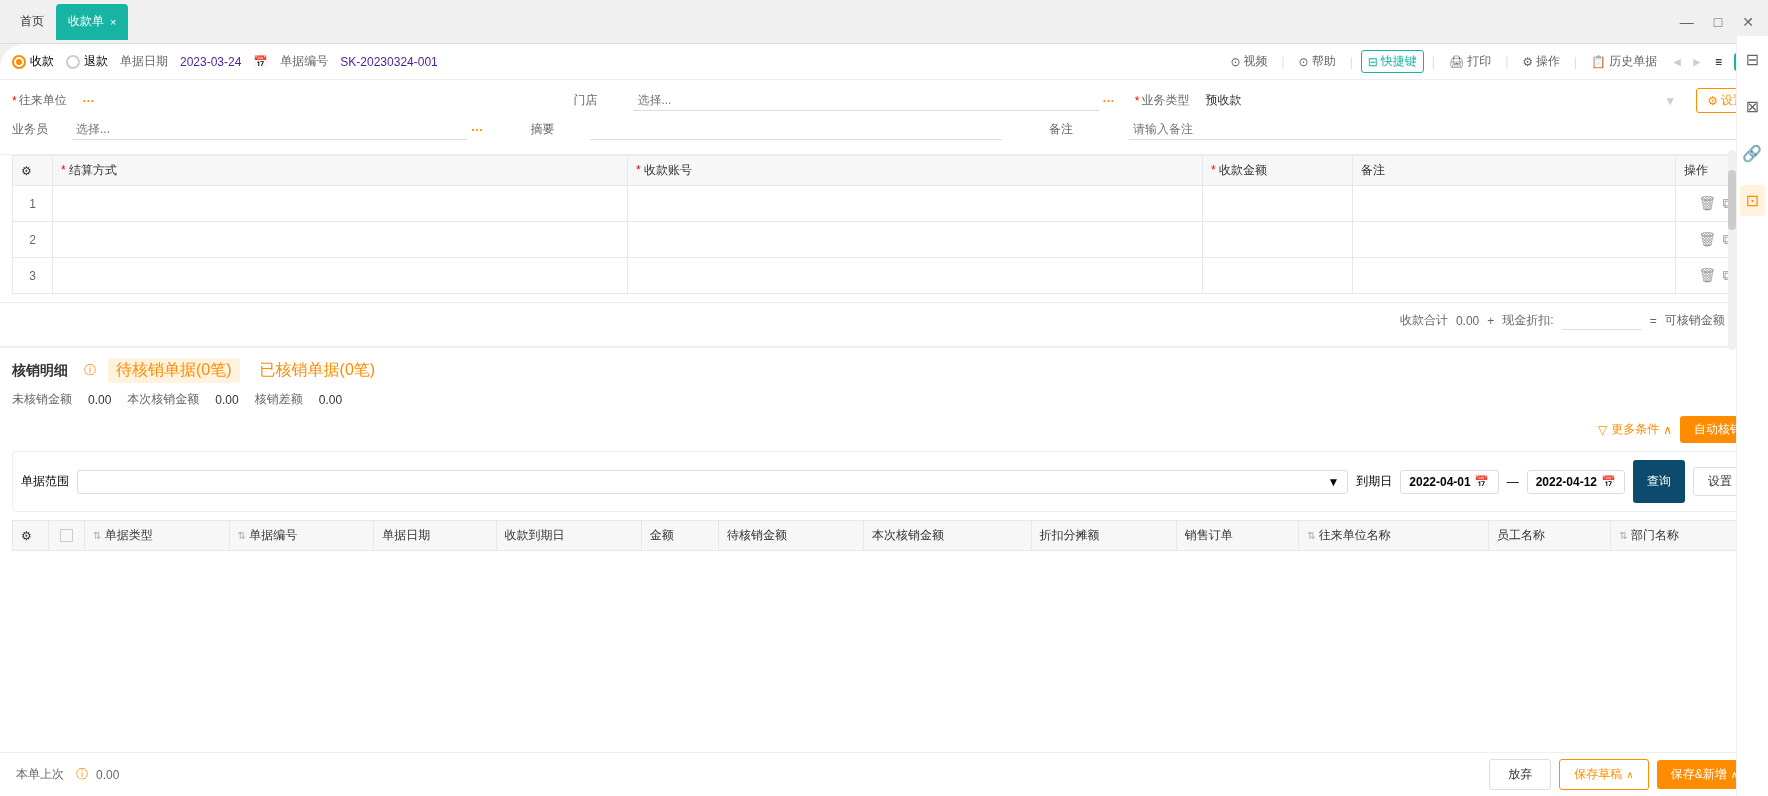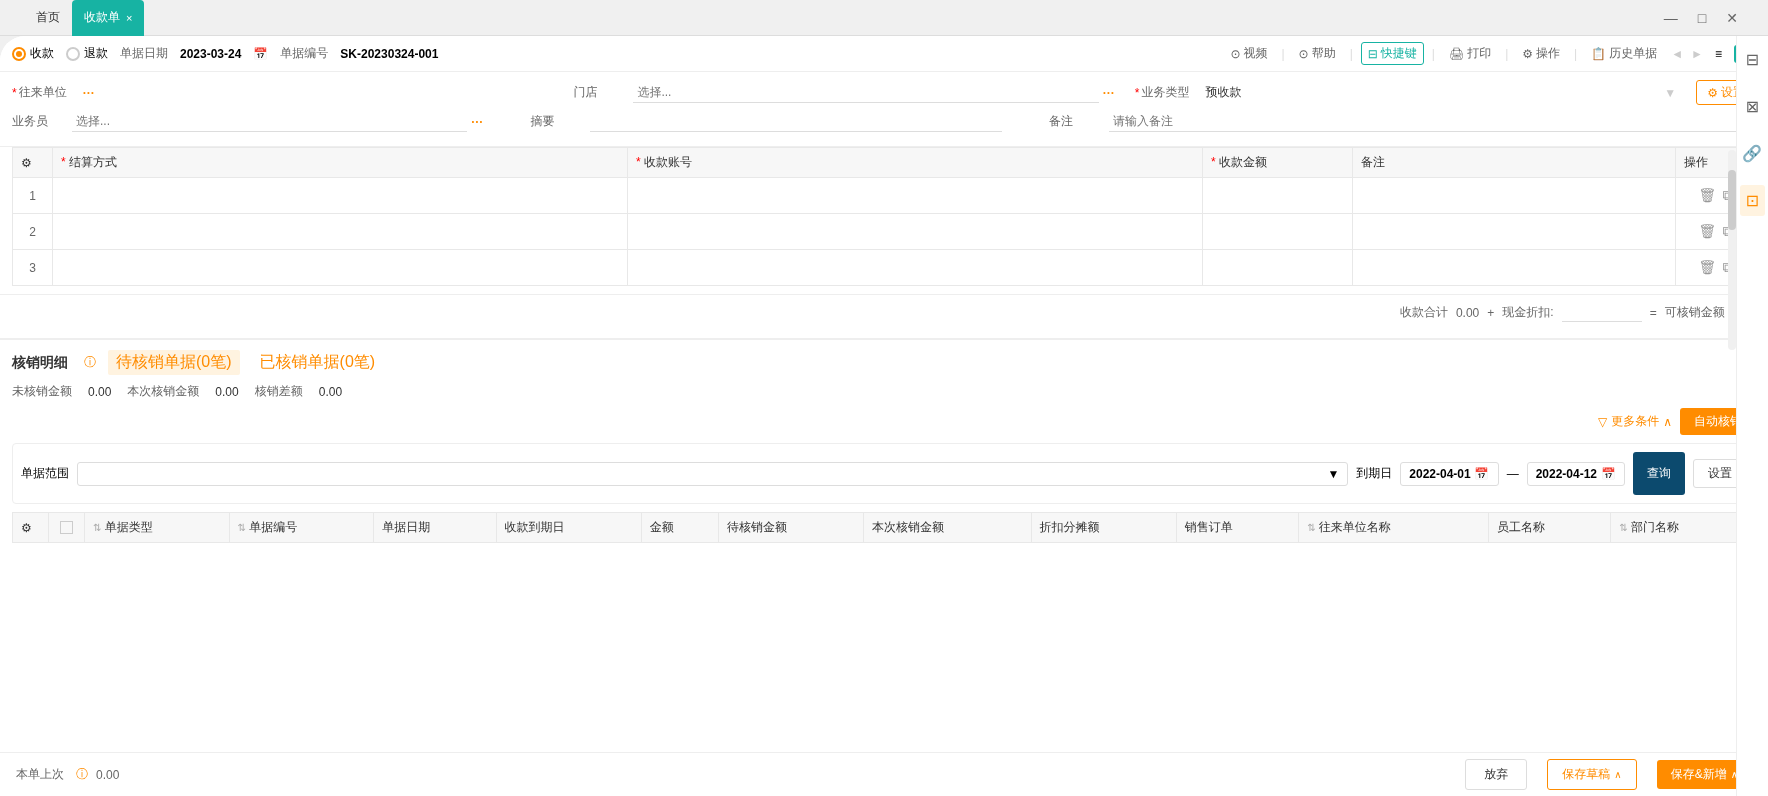--- a/index.html
+++ b/index.html
@@ -1,20 +1,20 @@
 <!DOCTYPE html>
 <html><head>
   <meta charset="utf-8">
   <style>
     * { box-sizing: border-box; margin: 0; padding: 0; font-family: 'Microsoft YaHei', Arial, sans-serif; font-size: 12px; }
     body { background: #f0f0f0; width: 1768px; height: 796px; overflow: hidden; }
 
     
     .tab-bar {
-      display: flex; align-items: center; background: #f0f0f0; height: 36px; padding: 0 24px;
+      display: flex; align-items: center; background: #f0f0f0; height: 44px; padding: 0 8px;
       border-bottom: 1px solid #ddd;
     }
     .tab-item {
       padding: 0 12px; height: 36px; display: flex; align-items: center; cursor: pointer;
       color: #333; border-radius: 4px 4px 0 0;
     }
     .tab-item.home { color: #333; }
     .tab-item.active {
       background: #17b3a3; color: #fff; position: relative;
     }
@@ -36,21 +36,21 @@
     .radio-item { display: flex; align-items: center; gap: 4px; cursor: pointer; }
     .radio-circle {
       width: 14px; height: 14px; border-radius: 50%; border: 2px solid #ccc;
       display: flex; align-items: center; justify-content: center;
     }
     .radio-circle.checked { border-color: #ff8c00; }
     .radio-circle.checked::after {
       content: ''; width: 6px; height: 6px; border-radius: 50%; background: #ff8c00;
     }
     .toolbar-label { color: #666; }
-    .toolbar-value { color: #000000; font-weight: 700; }
+    .toolbar-value { color: #4c1d95; font-weight: 400; }
     .toolbar-right { margin-left: auto; display: flex; align-items: center; gap: 8px; }
     .toolbar-btn {
       display: flex; align-items: center; gap: 3px; cursor: pointer; color: #666;
       padding: 2px 6px; border-radius: 3px;
     }
     .toolbar-btn.highlight { color: #17b3a3; border: 1px solid #17b3a3; }
     .settings-btn {
       background: #fff; border: 1px solid #ff8c00; color: #ff8c00;
       padding: 3px 10px; border-radius: 3px; cursor: pointer;
       display: flex; align-items: center; gap: 3px;
@@ -150,21 +150,21 @@
     }
     .sort-icon { color: #aaa; font-size: 10px; }
 
     
     .footer {
       position: fixed; bottom: 0; left: 0; right: 0; background: #fff;
       border-top: 1px solid #eee; padding: 8px 16px;
       display: flex; align-items: center; justify-content: space-between; height: 44px;
     }
     .footer-left { display: flex; align-items: center; gap: 8px; color: #666; }
-    .footer-right { display: flex; align-items: center; gap: 20px; }
+    .footer-right { display: flex; align-items: center; gap: 8px; }
     .abandon-btn {
       border: 1px solid #ddd; background: #fff; color: #333; padding: 6px 18px;
       border-radius: 3px; cursor: pointer;
     }
     .save-draft-btn {
       border: 1px solid #ff8c00; background: #fff; color: #ff8c00; padding: 6px 14px;
       border-radius: 3px; cursor: pointer; display: flex; align-items: center; gap: 4px;
     }
     .save-new-btn {
       background: #ff8c00; color: #fff; border: none; padding: 6px 14px;
@@ -312,21 +312,21 @@
       <div class="field-divider" style="flex:0.2"></div>
 
       <div class="form-field" style="flex:2">
         <span class="field-label">摘要</span>
         <input class="field-input" style="">
       </div>
       <div class="field-divider" style="flex:0.2"></div>
 
       <div class="form-field" style="flex:3">
         <span class="field-label">备注</span>
-        <input class="field-input" style="color: rgb(204, 204, 204);" placeholder="请输入备注">
+        <input class="field-input" style="color: rgb(204, 204, 204); margin-left: 20px;" placeholder="请输入备注">
       </div>
     </div>
   </div>
 
   <div class="table-section">
     <table class="data-table">
       <thead>
         <tr>
           <th style="width:40px;">
             <span style="cursor:pointer;">⚙</span>

